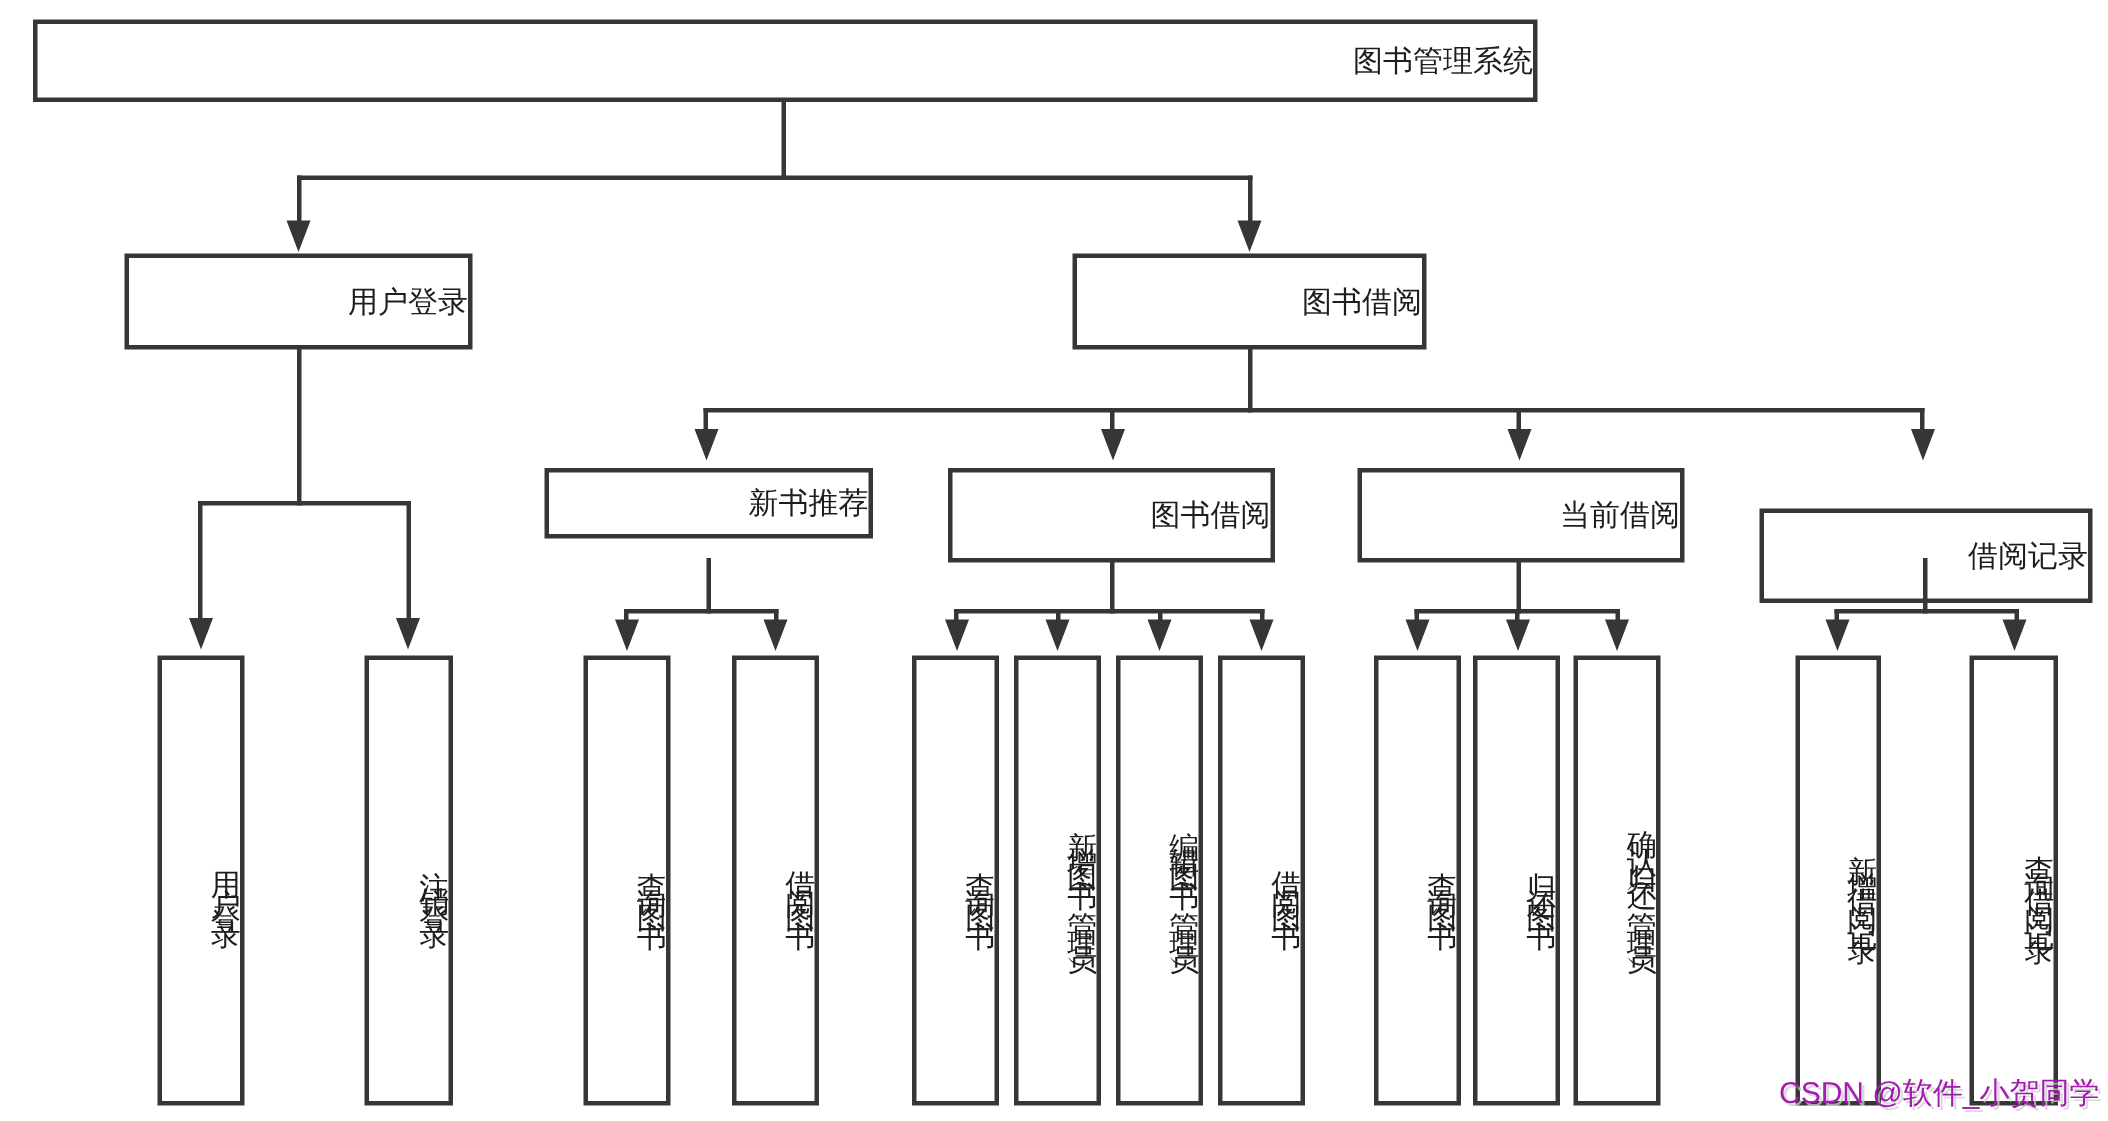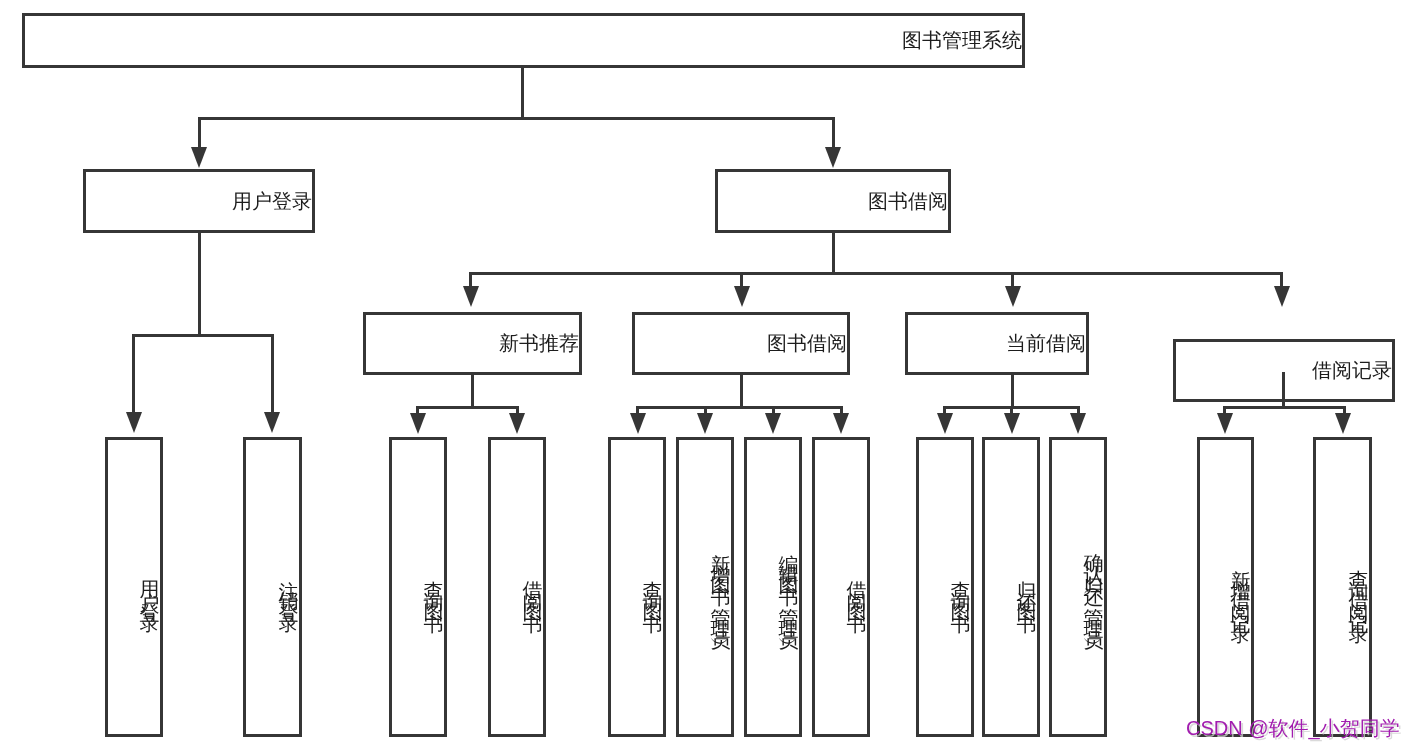--- a/index.html
+++ b/index.html
@@ -89,27 +89,27 @@
   <div class="line" style="left:469px;top:272px;width:814px;height:3px;"></div>
   <div class="line" style="left:469px;top:272px;width:3px;height:16px;"></div>
   <div class="line" style="left:740px;top:272px;width:3px;height:16px;"></div>
   <div class="line" style="left:1011px;top:272px;width:3px;height:16px;"></div>
   <div class="line" style="left:1280px;top:272px;width:3px;height:16px;"></div>
   <div class="arrow" style="left:463px;top:286px;"></div>
   <div class="arrow" style="left:734px;top:286px;"></div>
   <div class="arrow" style="left:1005px;top:286px;"></div>
   <div class="arrow" style="left:1274px;top:286px;"></div>
 
-  <div class="node" style="left:363px;top:312px;width:219px;height:63px;">
+  <div class="node" style="left:363px;top:312px;width:219px;height:47px;">
     <span>新书推荐</span>
   </div>
   <div class="node" style="left:632px;top:312px;width:218px;height:63px;font-family:Liberation Serif, serif;">
     <span>图书借阅</span>
   </div>
-  <div class="node" style="left:905px;top:312px;width:184px;height:63px;">
+  <div class="node" style="left:905px;top:312px;width:218px;height:63px;">
     <span>当前借阅</span>
   </div>
   <div class="node" style="left:1173px;top:312px;width:222px;height:63px;margin-top:27px;">
     <span>借阅记录</span>
   </div>
 
   <div class="line" style="left:471px;top:372px;width:3px;height:37px;"></div>
   <div class="line" style="left:416px;top:406px;width:103px;height:3px;"></div>
   <div class="line" style="left:416px;top:406px;width:3px;height:10px;"></div>
   <div class="line" style="left:516px;top:406px;width:3px;height:10px;"></div>

